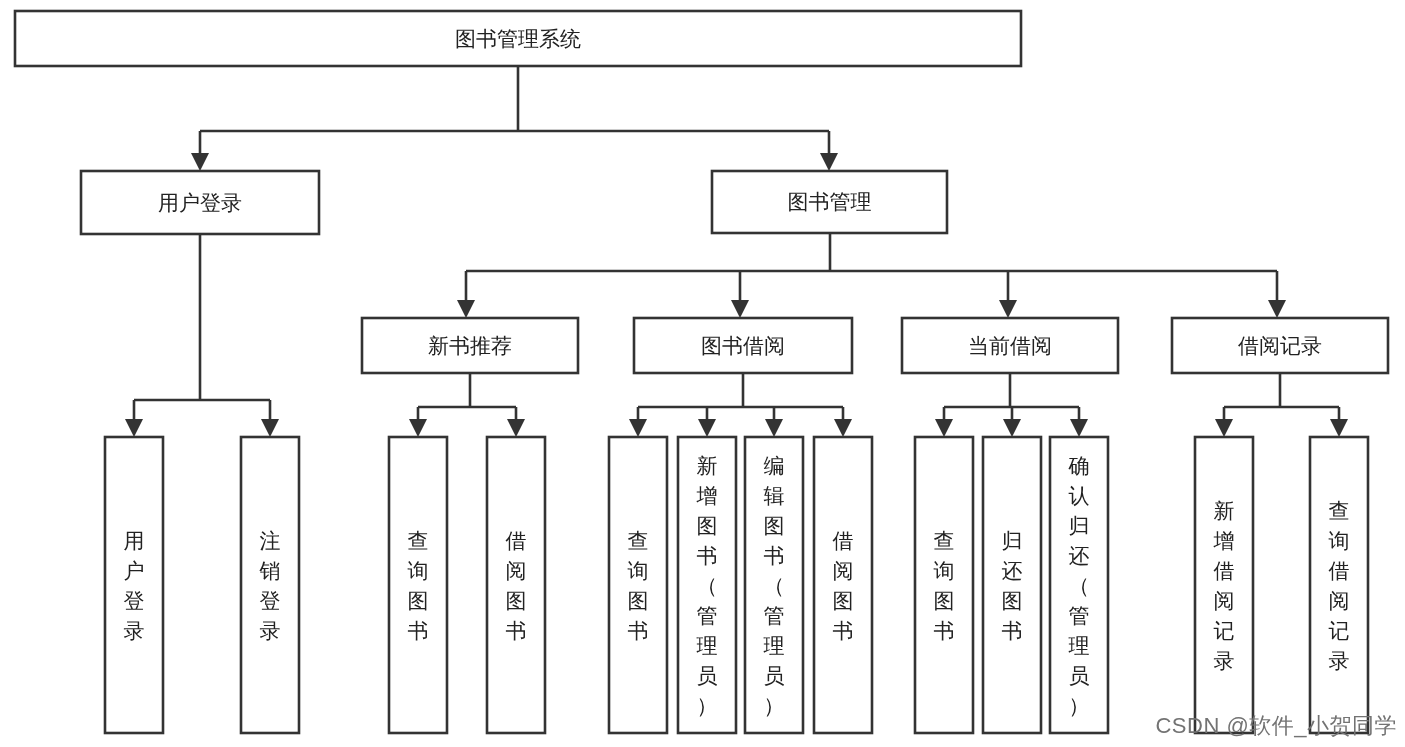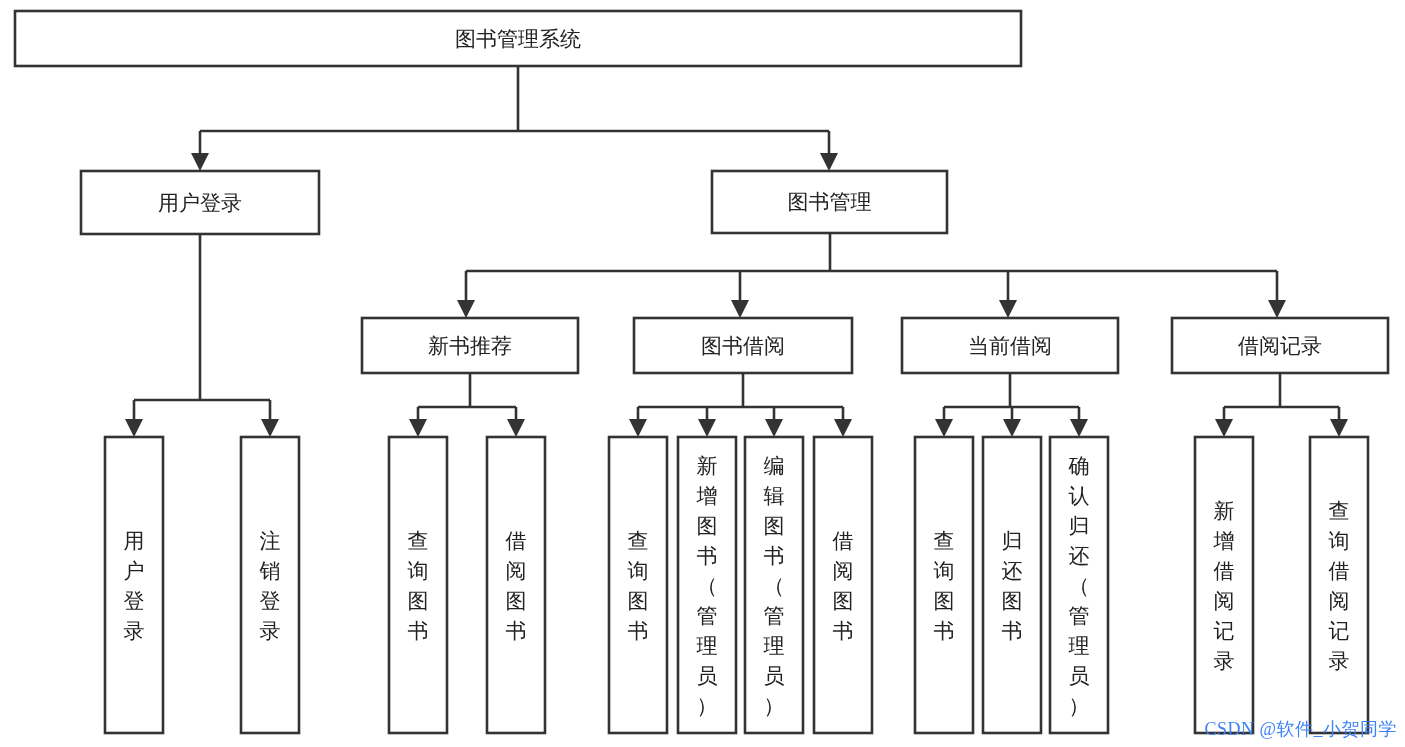--- a/index.html
+++ b/index.html
@@ -53,23 +53,23 @@
   .node-label-v {
     fill: #222222;
     font-family: "DejaVu Sans", "Liberation Sans", sans-serif;
     font-size: 21px;
     text-anchor: middle;
   }
   .watermark-text {
     position: absolute;
     right: 8px;
     bottom: 6px;
-    color: #3b82f6;
-    font-family: Liberation Serif, serif;
-    font-size: 18px;
+    color: #737373;
+    font-family: Liberation Sans, sans-serif;
+    font-size: 22px;
     letter-spacing: 0.5px;
     white-space: nowrap;
     user-select: none;
   }
 </style>
 </head>
 <body>
 
 <div id="diagram-root">
   <svg id="flow" viewBox="0 0 1405 747" aria-label="图书管理系统功能结构图">

